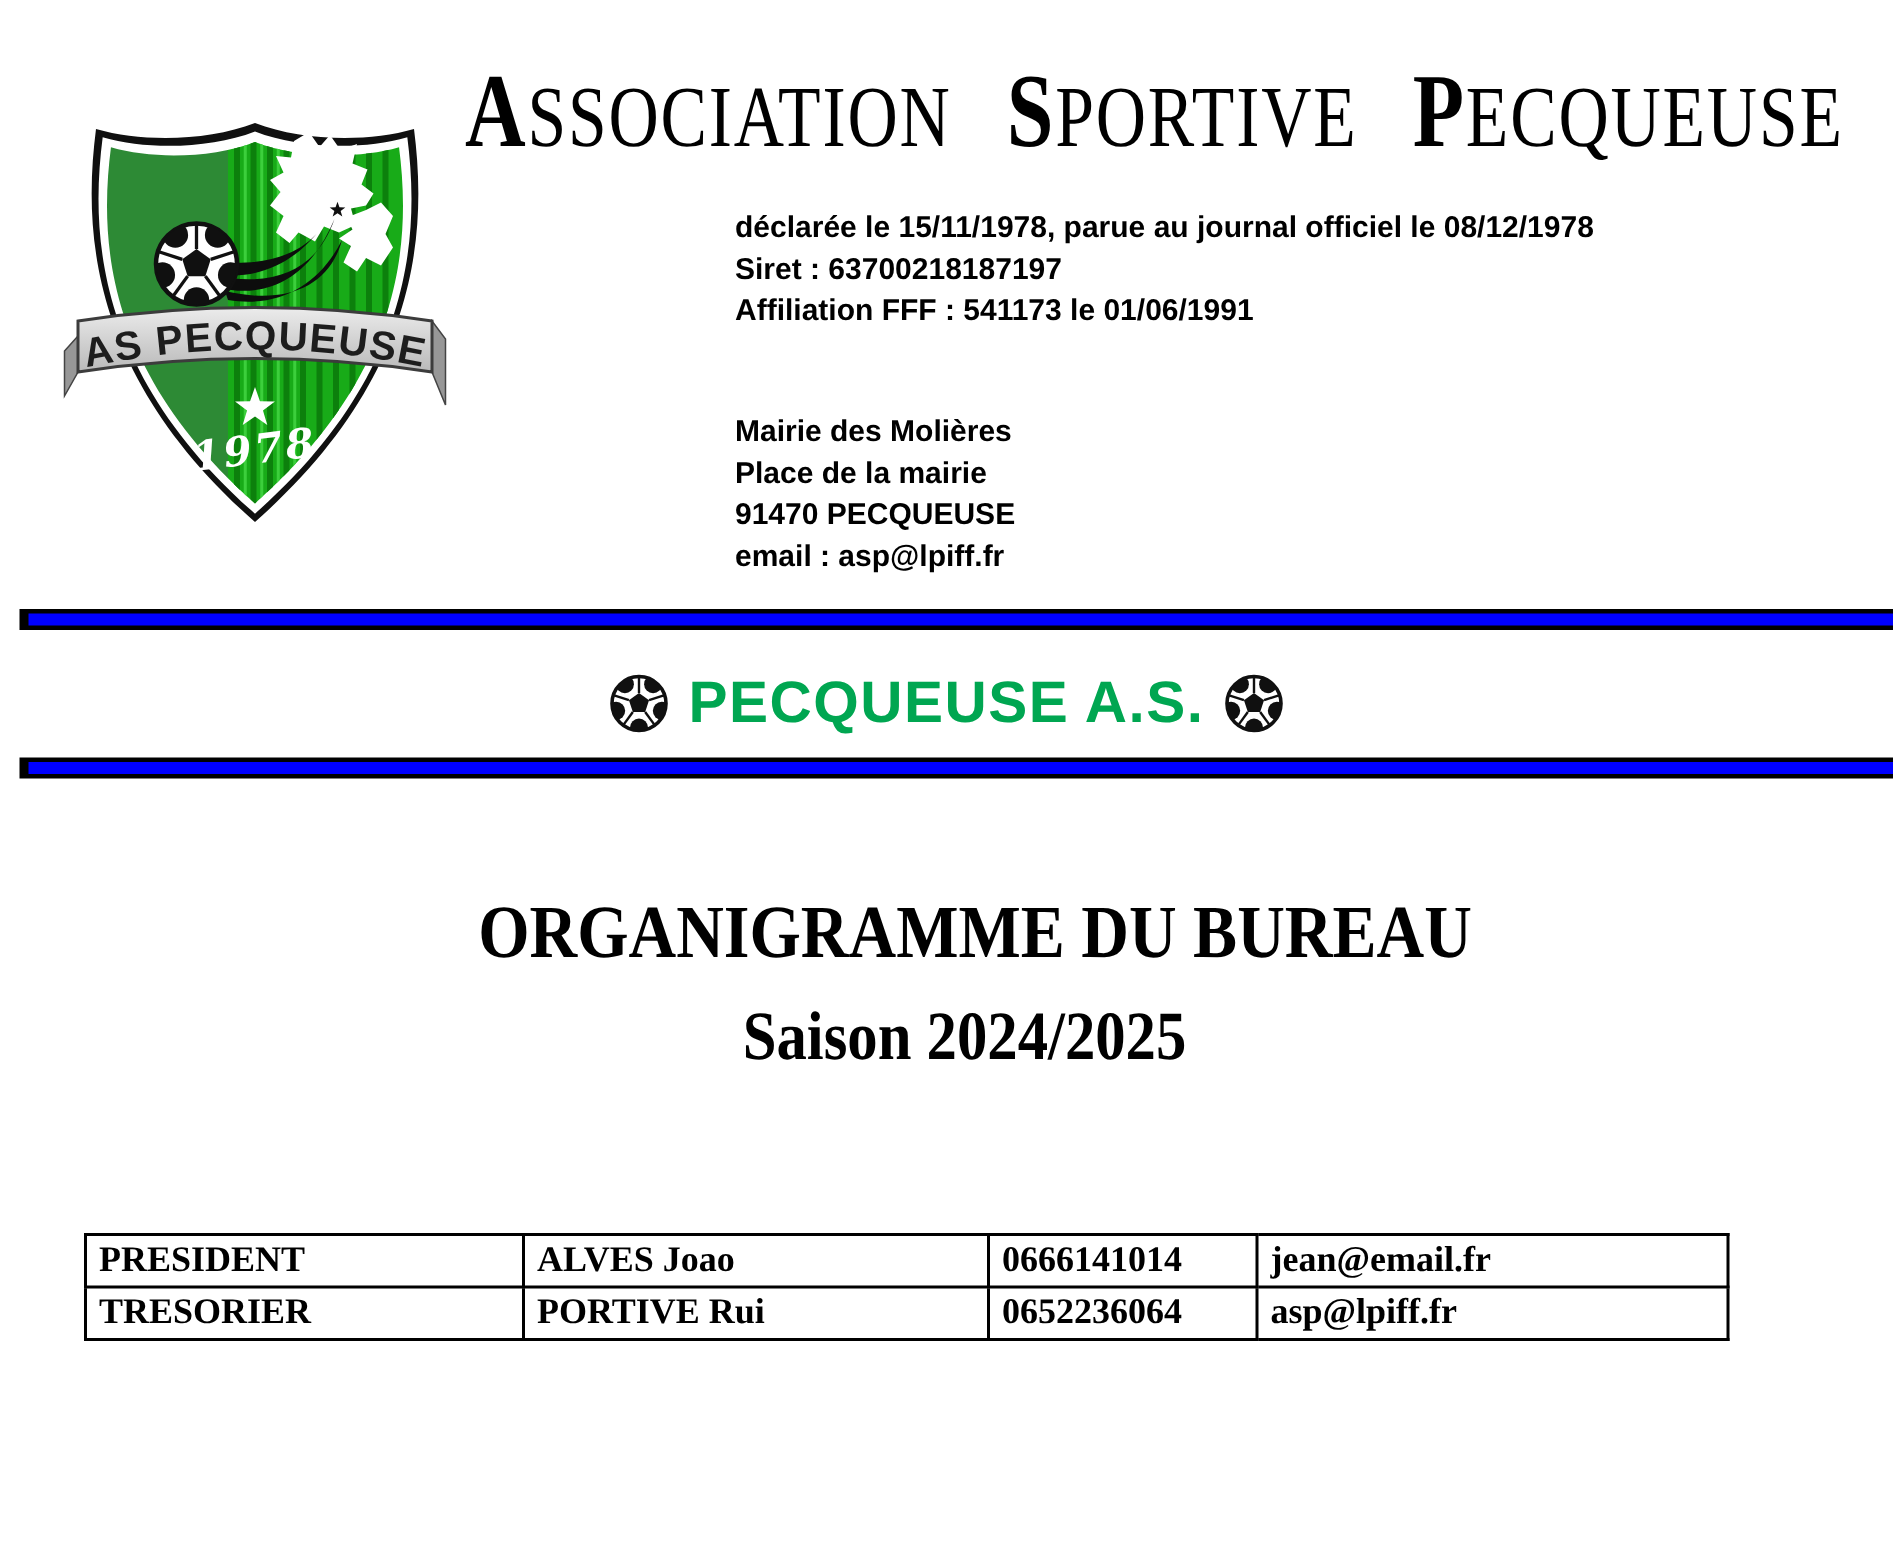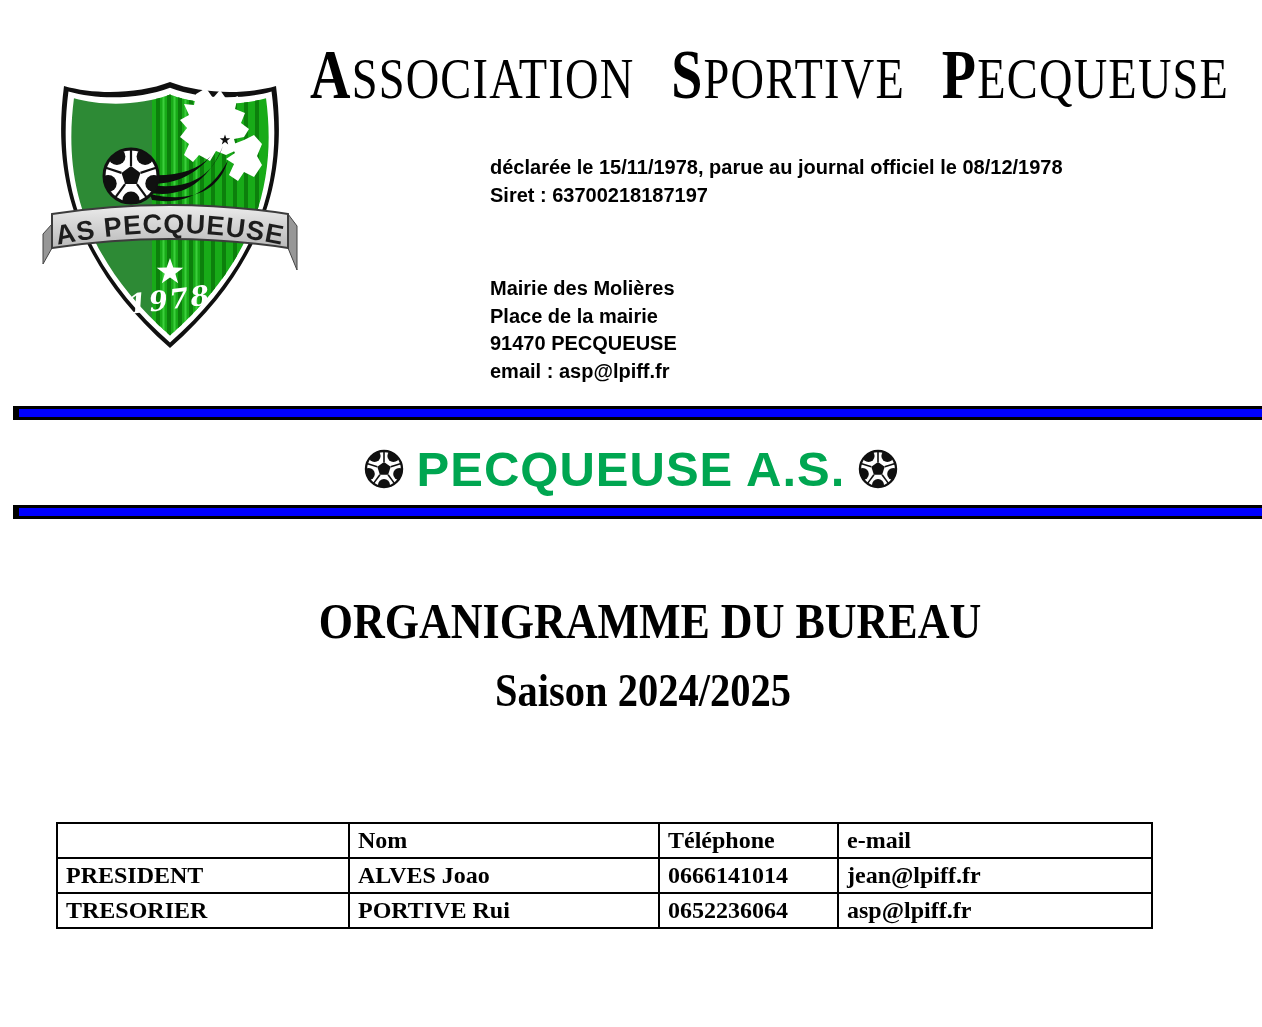--- a/index.html
+++ b/index.html
@@ -14,33 +14,33 @@
 
   
   .title { position:absolute; left:310px; top:40px; white-space:nowrap; line-height:1;
            font-family:"Liberation Serif",serif; font-size:58px; letter-spacing:1.5px;
            transform:scaleX(0.8); transform-origin:0 0; }
   .title .w + .w { margin-left:46px; }
   .title .lead { font-size:70px; font-weight:bold; }
 
   
   .infoblock { position:absolute; left:490px; font-size:20px; font-weight:bold; line-height:27.5px; }
-  .reg  { top:139px;margin-top:15px; }
+  .reg  { top:139px; }
   .addr { top:275px; }
 
   
   .bar { position:absolute; left:13px; right:0; height:14px; background:#000; }
   .bar .stripe { position:absolute; left:6px; right:0; top:3px; bottom:3px; background:#0000FF; }
   .bar-top { top:406px; }
   .bar-bottom { top:505px; }
 
   
   .banner { position:absolute; left:0; right:0; top:446px; height:46px;
             display:flex; align-items:center; justify-content:center; gap:13px; }
-  .banner .club { color:#00A651; font-size:49px; font-weight:bold; letter-spacing:1px;
+  .banner .club { color:#00A651; font-size:39px; font-weight:bold; letter-spacing:1px;
                   font-family:"Liberation Sans",sans-serif; }
   .banner svg.ball { width:40px; height:40px; }
 
   
   .heading { position:absolute; left:38px; right:0; top:596px; text-align:center;
              font-family:"Liberation Serif",serif; font-weight:bold; font-size:50px; line-height:1;
              transform:scaleX(0.88); }
   .subheading { position:absolute; left:24px; right:0; top:668px; text-align:center;
              font-family:"Liberation Serif",serif; font-weight:bold; font-size:46px; line-height:1;
              transform:scaleX(0.88); }
@@ -147,20 +147,21 @@
     </svg>
   </div>
 
   <div class="title">
     <span class="w"><span class="lead">A</span><span>SSOCIATION</span></span><span class="w"><span class="lead">S</span><span>PORTIVE</span></span><span class="w"><span class="lead">P</span><span>ECQUEUSE</span></span>
   </div>
 
   <div class="infoblock reg">
     <div>déclarée le 15/11/1978, parue au journal officiel le 08/12/1978</div>
     <div>Siret : 63700218187197</div>
+    <div>Affiliation FFF : 541173 le 01/06/1991</div>
   </div>
 
   <div class="infoblock addr">
     <div>Mairie des Molières</div>
     <div>Place de la mairie</div>
     <div>91470 PECQUEUSE</div>
     <div>email : asp@lpiff.fr</div>
   </div>
 
   <div class="bar bar-top">
@@ -230,30 +231,24 @@
 
   <table class="bureau">
     <colgroup>
       <col style="width:292px">
         <col style="width:310px">
         <col style="width:179px">
         <col style="width:314px">
     </colgroup>
     <tbody>
       <tr>
-        <td></td>
-        <td>Nom</td>
-        <td>Téléphone</td>
-        <td>e-mail</td>
-      </tr>
-      <tr>
         <td>PRESIDENT</td>
         <td>ALVES Joao</td>
         <td>0666141014</td>
-        <td>jean@lpiff.fr</td>
+        <td>jean@email.fr</td>
       </tr>
       <tr>
         <td>TRESORIER</td>
         <td>PORTIVE Rui</td>
         <td>0652236064</td>
         <td>asp@lpiff.fr</td>
       </tr>
     </tbody>
   </table>
 

